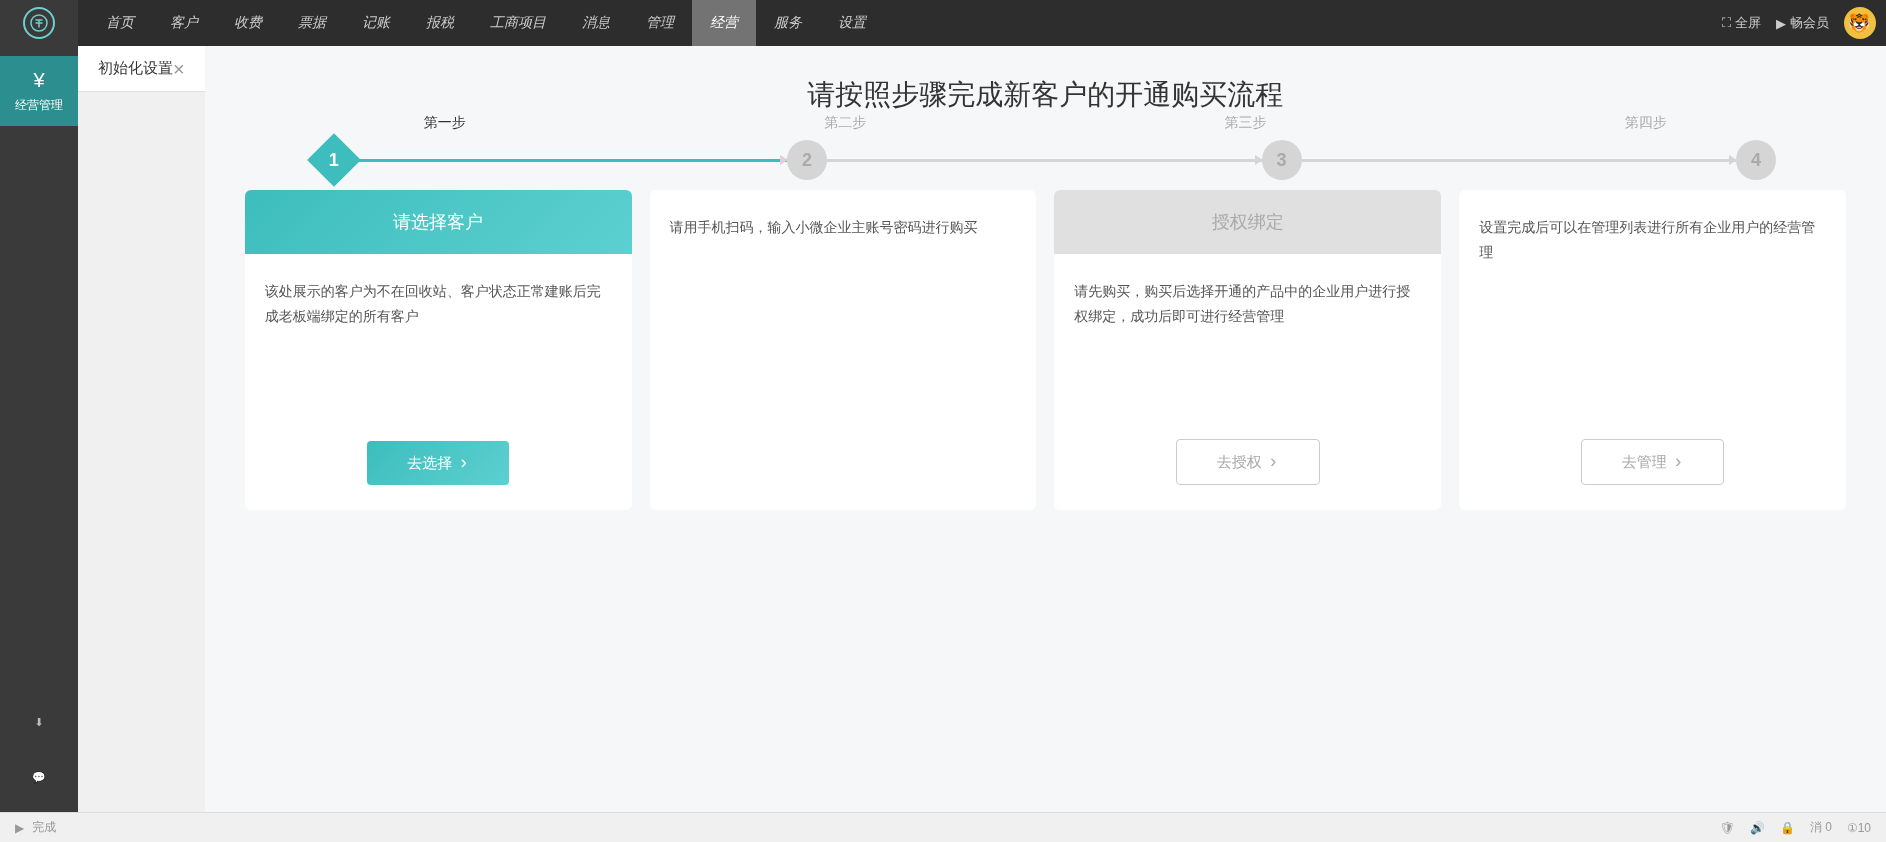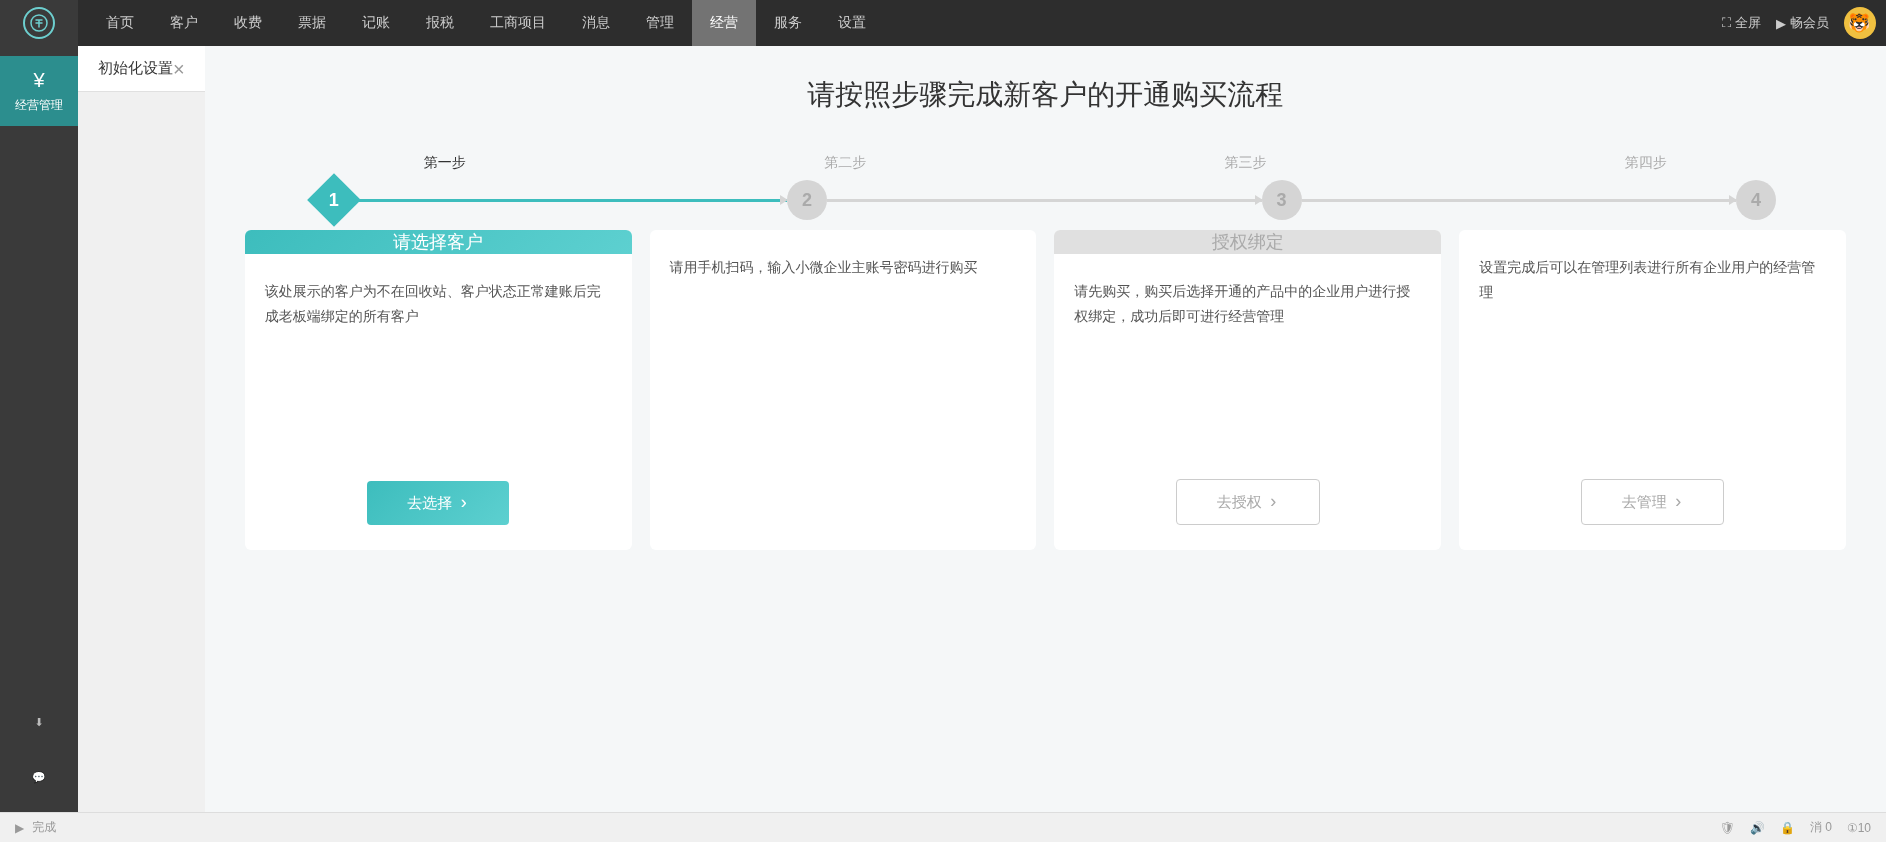--- a/index.html
+++ b/index.html
@@ -40,20 +40,21 @@
       padding-left: 10px;
     }
     .nav-item {
       color: #ccc;
       font-size: 14px;
       padding: 0 18px;
       height: 46px;
       display: flex;
       align-items: center;
       cursor: pointer;
+      font-style: italic;
     }
     .nav-item.active {
       background: #737373;
       color: #fff;
     }
     .nav-right {
       display: flex;
       align-items: center;
       padding-right: 10px;
       gap: 15px;
@@ -170,21 +171,20 @@
       flex: 1;
       padding: 30px 40px;
       overflow: auto;
       background: #f5f7f8;
     }
 
     .page-main-title {
       text-align: center;
       font-size: 28px;
       color: #333;
-      margin-bottom: 40px;
       font-weight: 400;
     }
 
     .step-circle {
       width: 40px;
       height: 40px;
       border-radius: 50%;
       display: flex;
       align-items: center;
       justify-content: center;
@@ -214,20 +214,21 @@
       flex: 1;
       background: #fff;
       border-radius: 6px;
       overflow: hidden;
       display: flex;
       flex-direction: column;
       min-height: 320px;
     }
 
     .card-header {
+      padding: 20px;
       text-align: center;
       font-size: 18px;
       font-weight: 500;
     }
     .card-header.active {
       background: linear-gradient(135deg, #3dbdbd, #5dd0d0);
       color: #fff;
     }
     .card-header.inactive {
       background: #e0e0e0;

